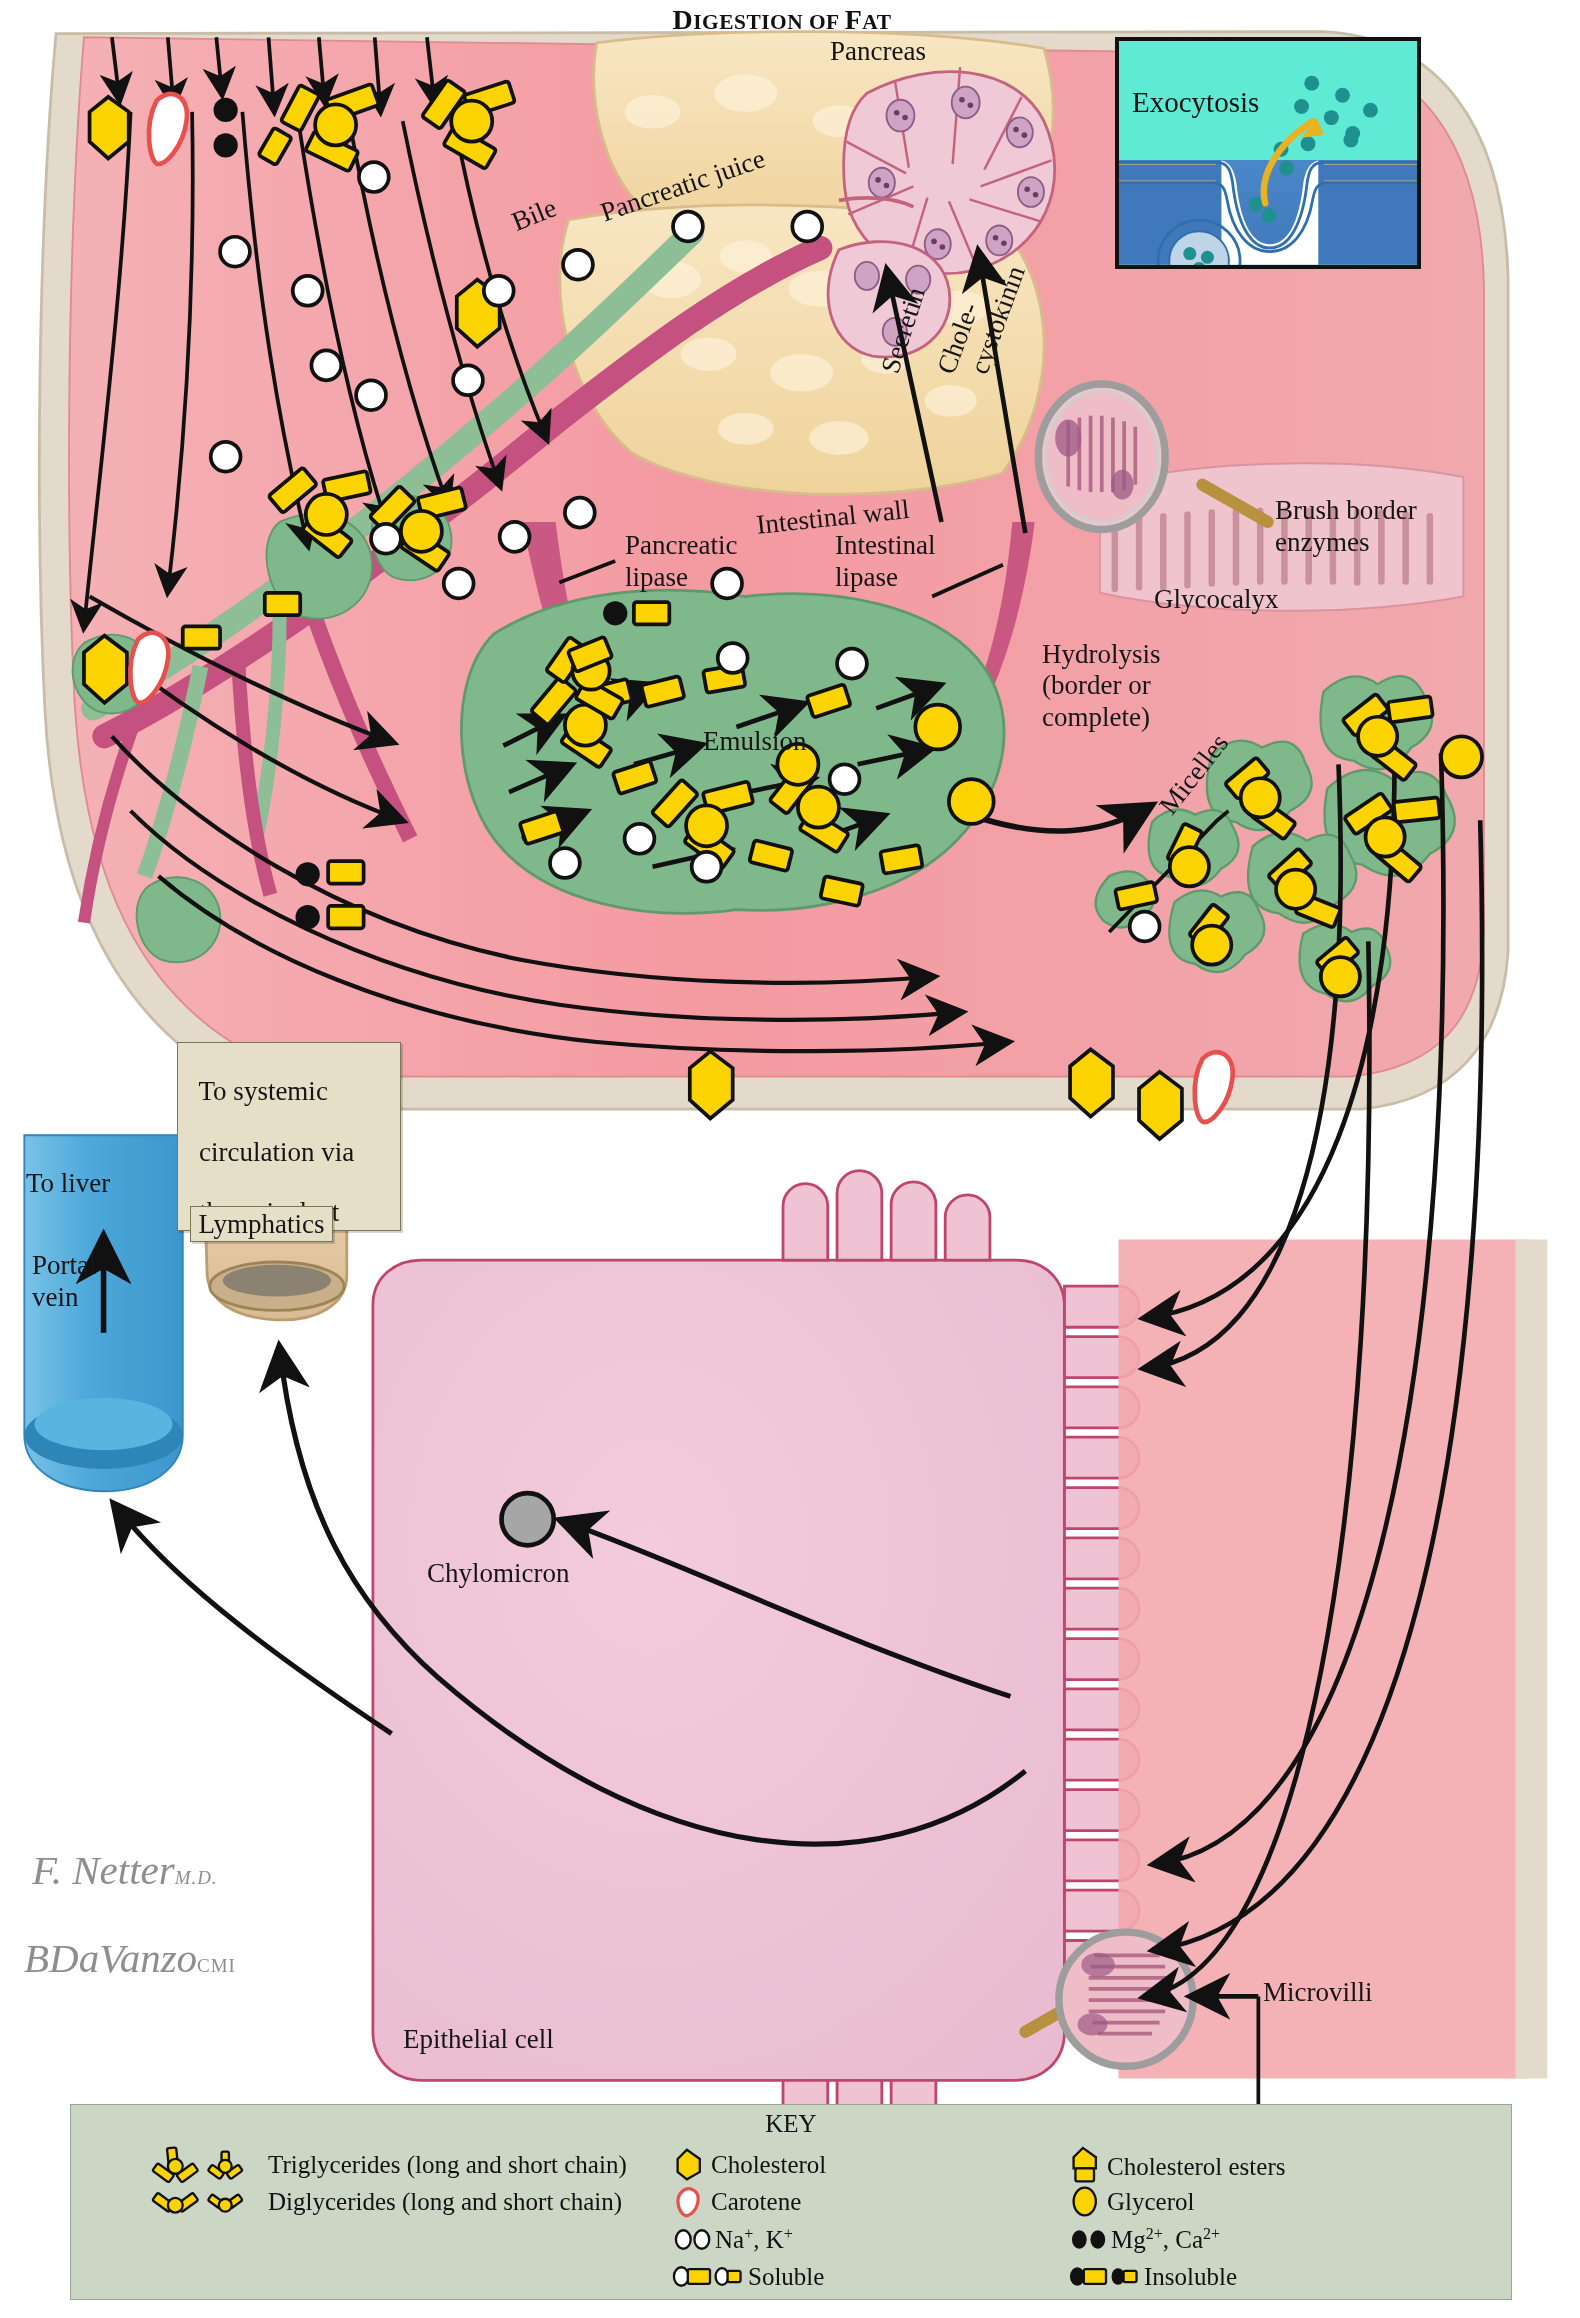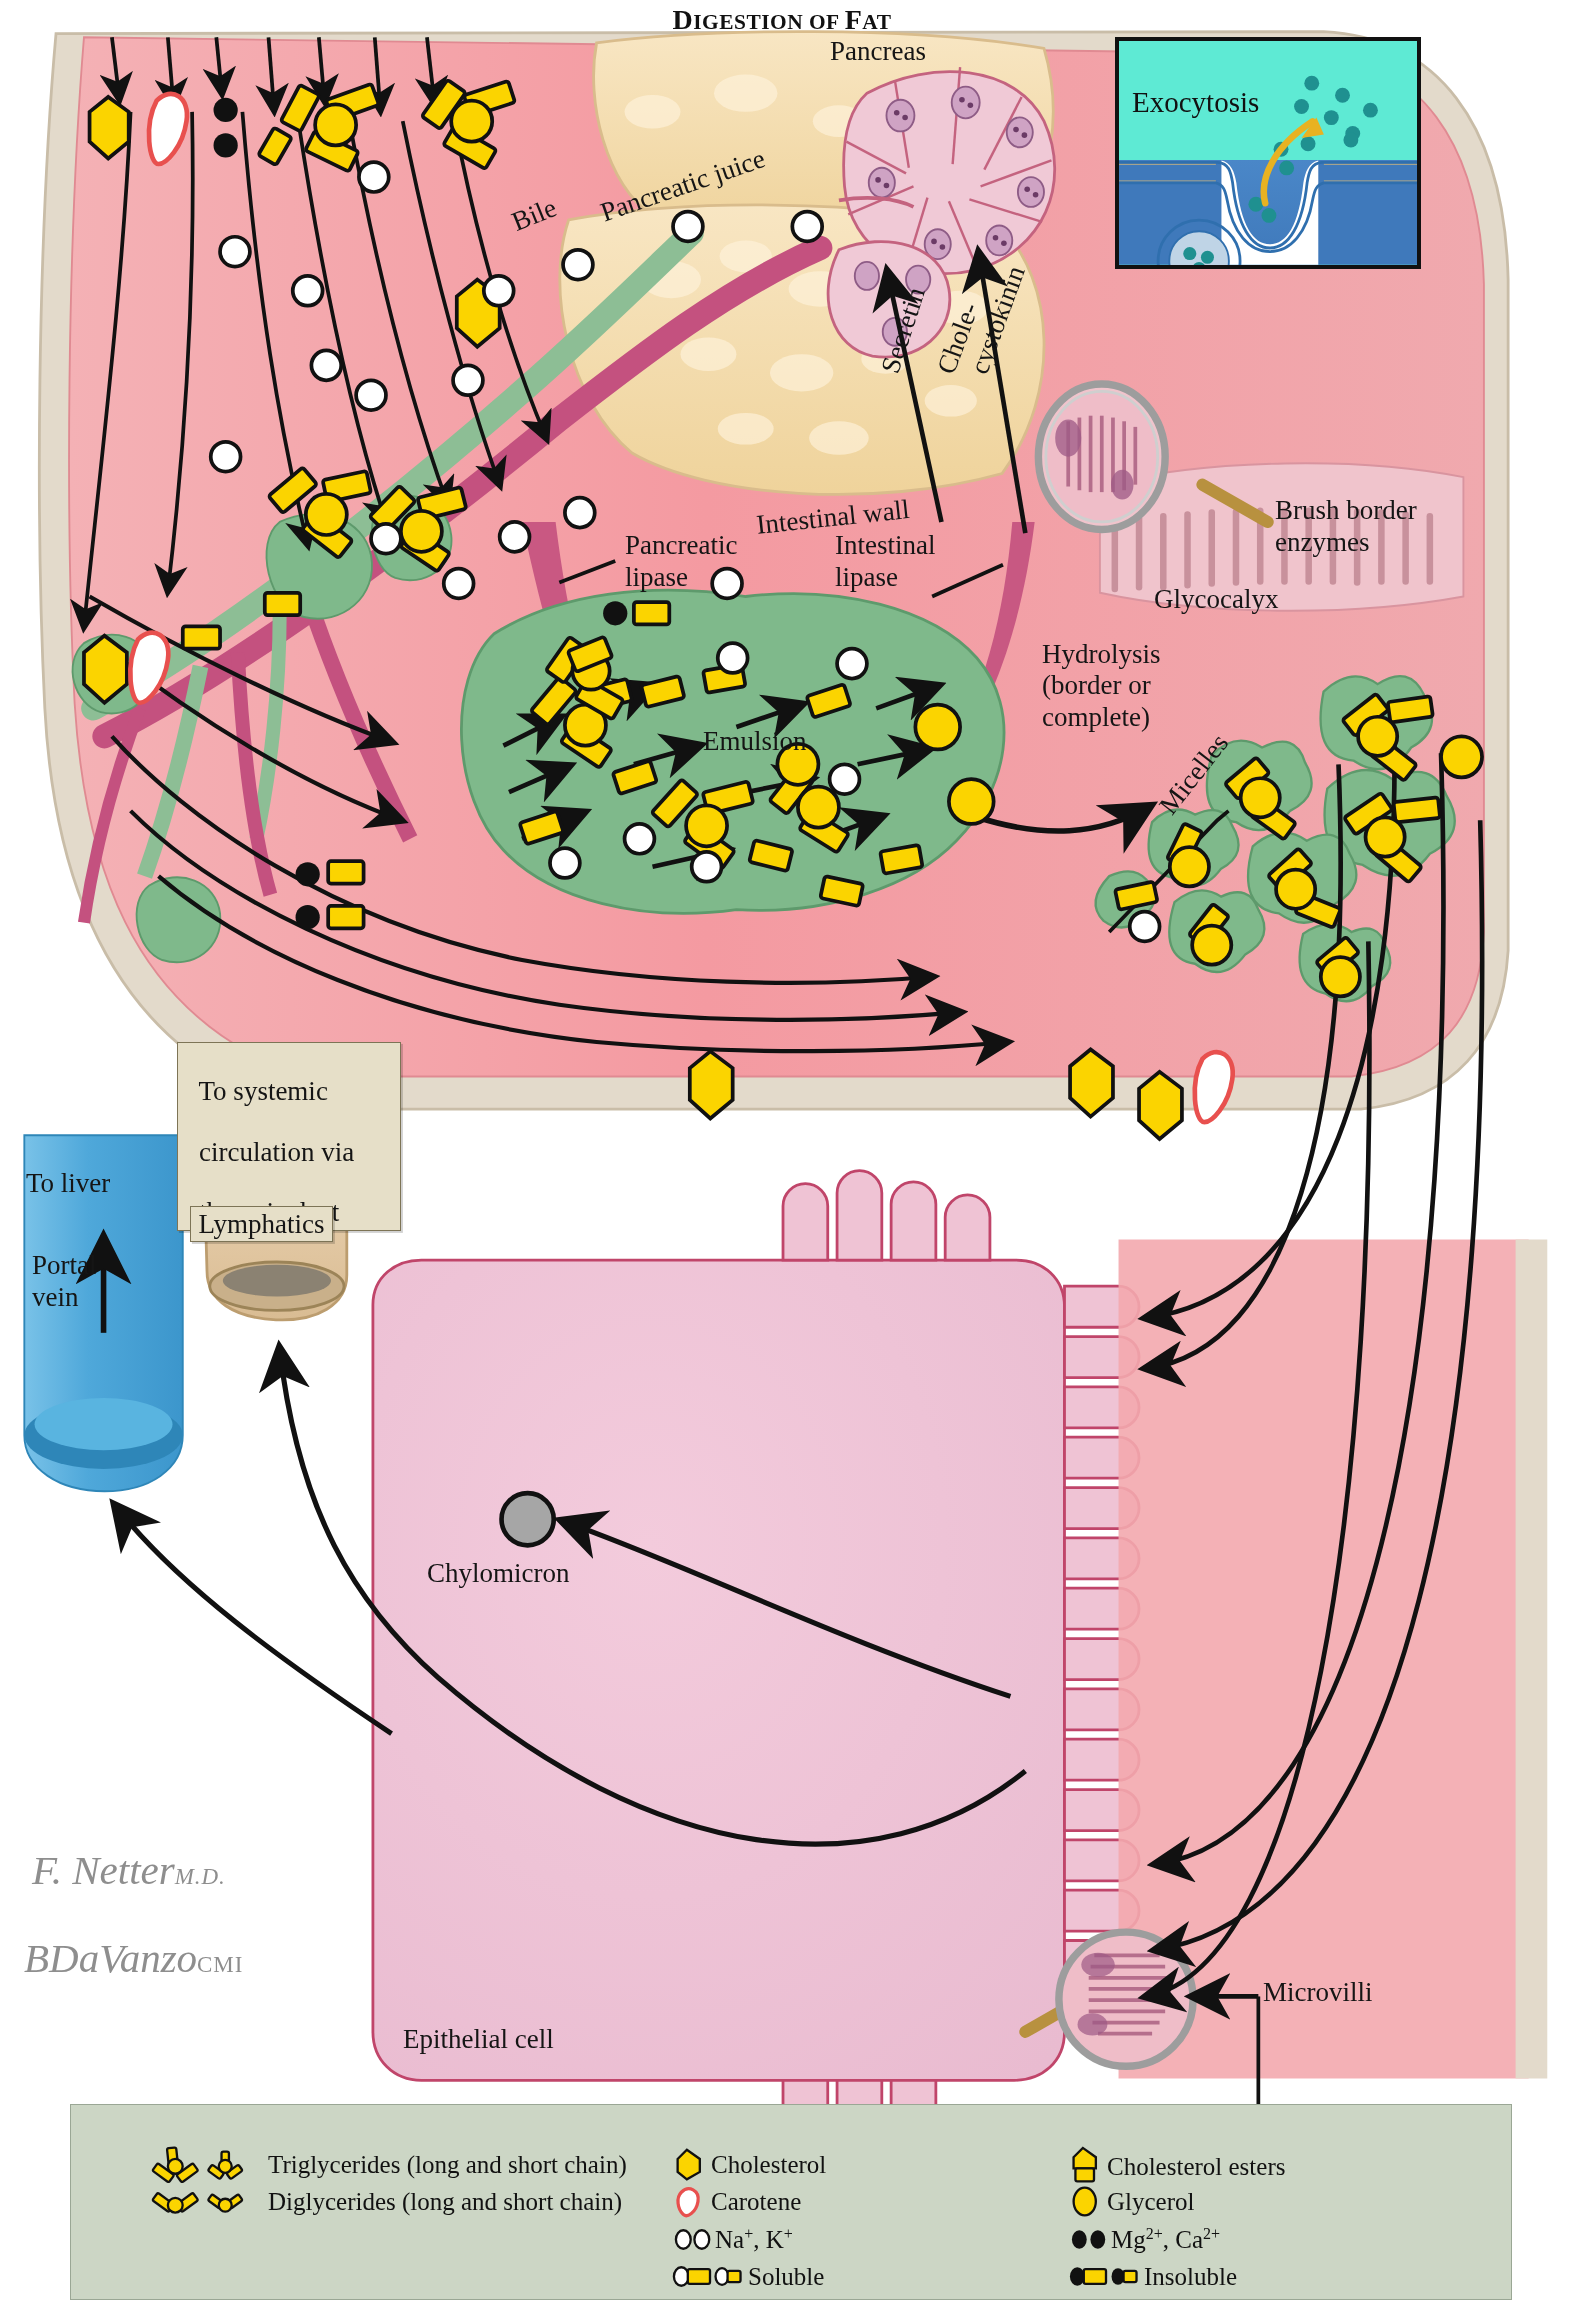--- a/index.html
+++ b/index.html
@@ -44,21 +44,21 @@
   #key sup{font-size:16px;vertical-align:super;}
 
   .colA{left:80px;}  .colB{left:601px;} .colC{left:802px;}
   .r1{top:41px;} .r2{top:78px;} .r3{top:116px;} .r4{top:153px;}
 
   
   .sig{position:absolute;color:#8e8e8e;font-family:"Liberation Serif",serif;
        font-style:italic;}
   #sig1{left:32px;top:1846px;font-size:41px;}
   #sig2{left:24px;top:1934px;font-size:41px;}
-  .cmi{font-size:23px;font-style:normal;letter-spacing:0.9px;text-align:right;}
+  .cmi{font-size:19px;font-style:normal;letter-spacing:0.9px;text-align:right;}
 
   svg{display:block;}
 </style>
 </head>
 <body>
 
 <div id="title">
   <span class="sc" style="font-size:28px">D</span><span class="sc">IGESTION</span><span class="sc"> OF </span><span style="font-size:28px">F</span><span class="sc">AT</span>
 </div>
 
@@ -659,20 +659,21 @@
 <div class="lab" style="left:1263px;top:1978px">Microvilli</div>
 
 <div class="sig" id="sig1">
   <span>F. Netter</span><span class="cmi" style="font-style:italic">M.D.</span>
 </div>
 <div class="sig" id="sig2">
   <span>BDaVanzo</span><span class="cmi">CMI</span>
 </div>
 
 <div id="key">
+  <div class="kt">KEY</div>
 
   <div class="row colA r2">
     <svg width="117" height="37" viewBox="0 0 126 40">
       <g stroke="#111" stroke-width="2.5">
         <rect x="2" y="16" width="22" height="10" rx="2" fill="#FBD400" transform="rotate(36 13 21)"></rect>
         <rect x="28" y="16" width="22" height="10" rx="2" fill="#FBD400" transform="rotate(-36 39 21)"></rect>
         <circle cx="26" cy="24" r="8" fill="#FBD400"></circle>
         <rect x="62" y="16" width="16" height="8" rx="2" fill="#FBD400" transform="rotate(36 70 20)"></rect>
         <rect x="82" y="16" width="16" height="8" rx="2" fill="#FBD400" transform="rotate(-36 90 20)"></rect>
         <circle cx="80" cy="24" r="7" fill="#FBD400"></circle>

